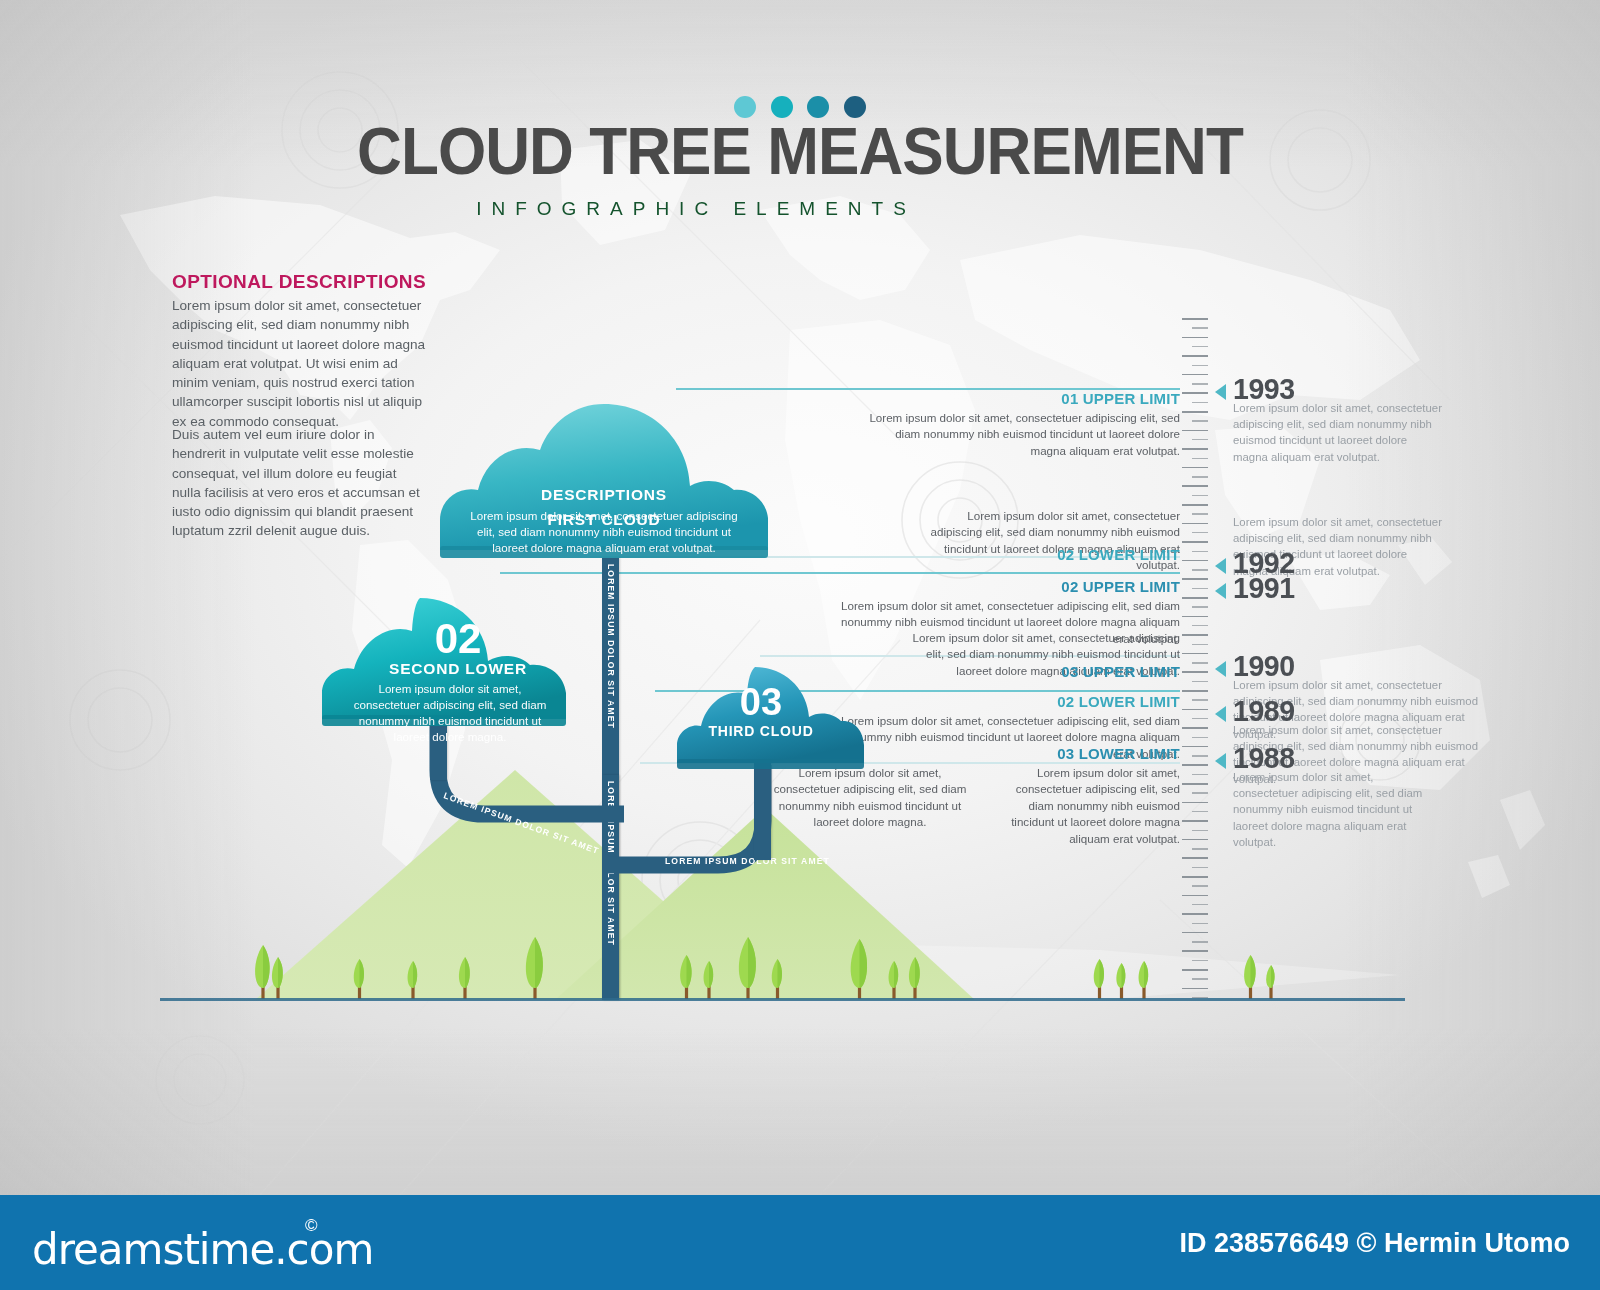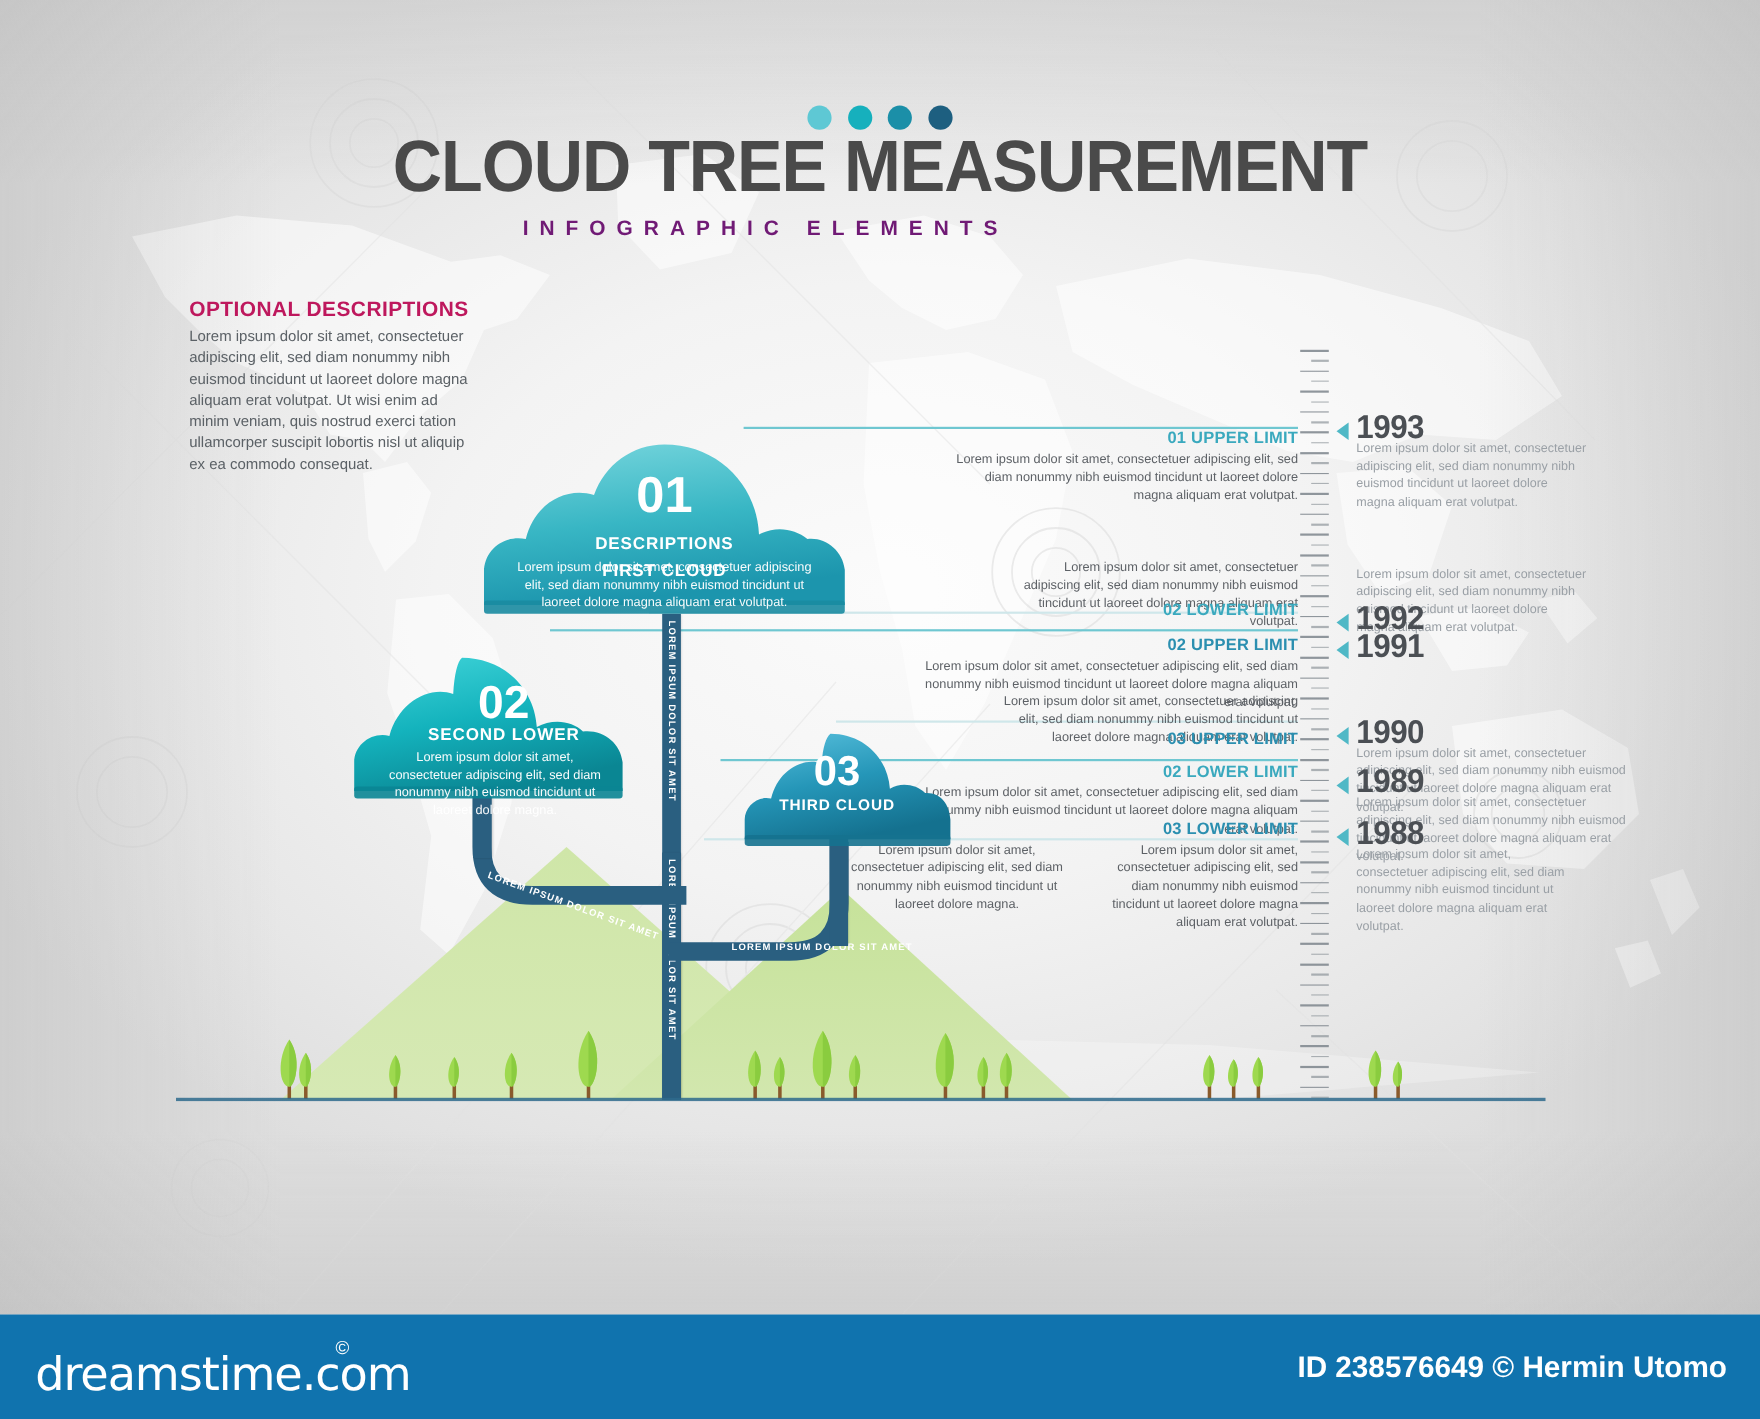--- a/index.html
+++ b/index.html
@@ -32,21 +32,21 @@
 
   .title{
     position:absolute; top:117px; left:0; width:1600px; text-align:center;
     font-size:66px; font-weight:bold; letter-spacing:-1px;
     color:#4a4a4a; line-height:1.05;
     font-family:"Liberation Sans Narrow","Liberation Sans", sans-serif;
     transform:scaleX(.94); transform-origin:center;
   }
   .subtitle{
     position:absolute; top:198px; left:0; width:1392px; text-align:center;
-    font-size:19px; letter-spacing:10px; color:#701a75; font-weight:700;
+    font-size:19px; letter-spacing:10px; color:#14532d; font-weight:400;
   }
 
   
   .opt-head{
     position:absolute; left:172px; top:271px;
     font-size:19px; font-weight:bold; letter-spacing:.4px; color:#be185d;
   }
   .opt-p{
     position:absolute; left:172px; width:256px;
     font-size:13.6px; line-height:1.42; color:#5b6166;
@@ -186,20 +186,21 @@
     <span class="dot" style="background:#5ec8d4"></span>
     <span class="dot" style="background:#16b0bd"></span>
     <span class="dot" style="background:#1b8fa8"></span>
     <span class="dot" style="background:#1d5f80"></span>
   </div>
   <div class="title">CLOUD TREE MEASUREMENT</div>
   <div class="subtitle">INFOGRAPHIC ELEMENTS</div>
 
   <div class="opt-head">OPTIONAL DESCRIPTIONS</div>
   <div class="opt-p opt-p1">Lorem ipsum dolor sit amet, consectetuer adipiscing elit, sed diam nonummy nibh euismod tincidunt ut laoreet dolore magna aliquam erat volutpat. Ut wisi enim ad minim veniam, quis nostrud exerci tation ullamcorper suscipit lobortis nisl ut aliquip ex ea commodo consequat.</div>
+  <div class="opt-p opt-p2">Duis autem vel eum iriure dolor in hendrerit in vulputate velit esse molestie consequat, vel illum dolore eu feugiat nulla facilisis at vero eros et accumsan et iusto odio dignissim qui blandit praesent luptatum zzril delenit augue duis.</div>
 
   <div class="mline teal" style="left:676px; top:388px; width:504px;"></div>
   <div class="mline pale" style="left:590px; top:556px; width:590px;"></div>
   <div class="mline teal" style="left:500px; top:572px; width:680px;"></div>
   <div class="mline pale" style="left:760px; top:655px; width:420px;"></div>
   <div class="mline teal" style="left:655px; top:690px; width:525px;"></div>
   <div class="mline pale" style="left:640px; top:762px; width:540px;"></div>
 
   <div class="limit-label" style="left:880px; top:390px; width:300px;">01 UPPER LIMIT</div>
   <div class="limit-body" style="left:860px; top:410px; width:320px;">Lorem ipsum dolor sit amet, consectetuer adipiscing elit, sed diam nonummy nibh euismod tincidunt ut laoreet dolore magna aliquam erat volutpat.</div>
@@ -278,21 +279,20 @@
         M184 6
         C232 6 268 42 270 88
         C284 80 302 82 314 92
         C330 90 346 102 348 120
         L348 152 L20 152 L20 122
         C20 102 38 88 58 92
         C66 60 94 44 120 52
         C130 24 155 6 184 6 Z"></path>
       <rect x="20" y="148" width="328" height="12" rx="3" fill="#1a8ba1" opacity="0.9"></rect>
     </svg>
-    <div class="cloud-txt" style="top:24px; font-size:46px; font-weight:bold; font-family:'Liberation Sans Narrow','Liberation Sans',sans-serif;">01</div>
     <div class="cloud-txt c-title" style="top:70px;margin-top:43px;">FIRST CLOUD</div>
     <div class="cloud-txt c-title" style="top:88px;">DESCRIPTIONS</div>
     <div class="cloud-txt c-body" style="top:110px; padding:0 48px;">Lorem ipsum dolor sit amet, consectetuer adipiscing elit, sed diam nonummy nibh euismod tincidunt ut laoreet dolore magna aliquam erat volutpat.</div>
   </div>
 
   <div class="cloud" style="left:308px; top:593px; width:284px; height:140px;">
     <svg width="284" height="140" viewBox="0 0 284 140">
       <defs>
         <linearGradient id="c2g" x1="0.1" y1="0" x2="0.5" y2="1">
           <stop offset="0%" stop-color="#3fd3d8"></stop>

